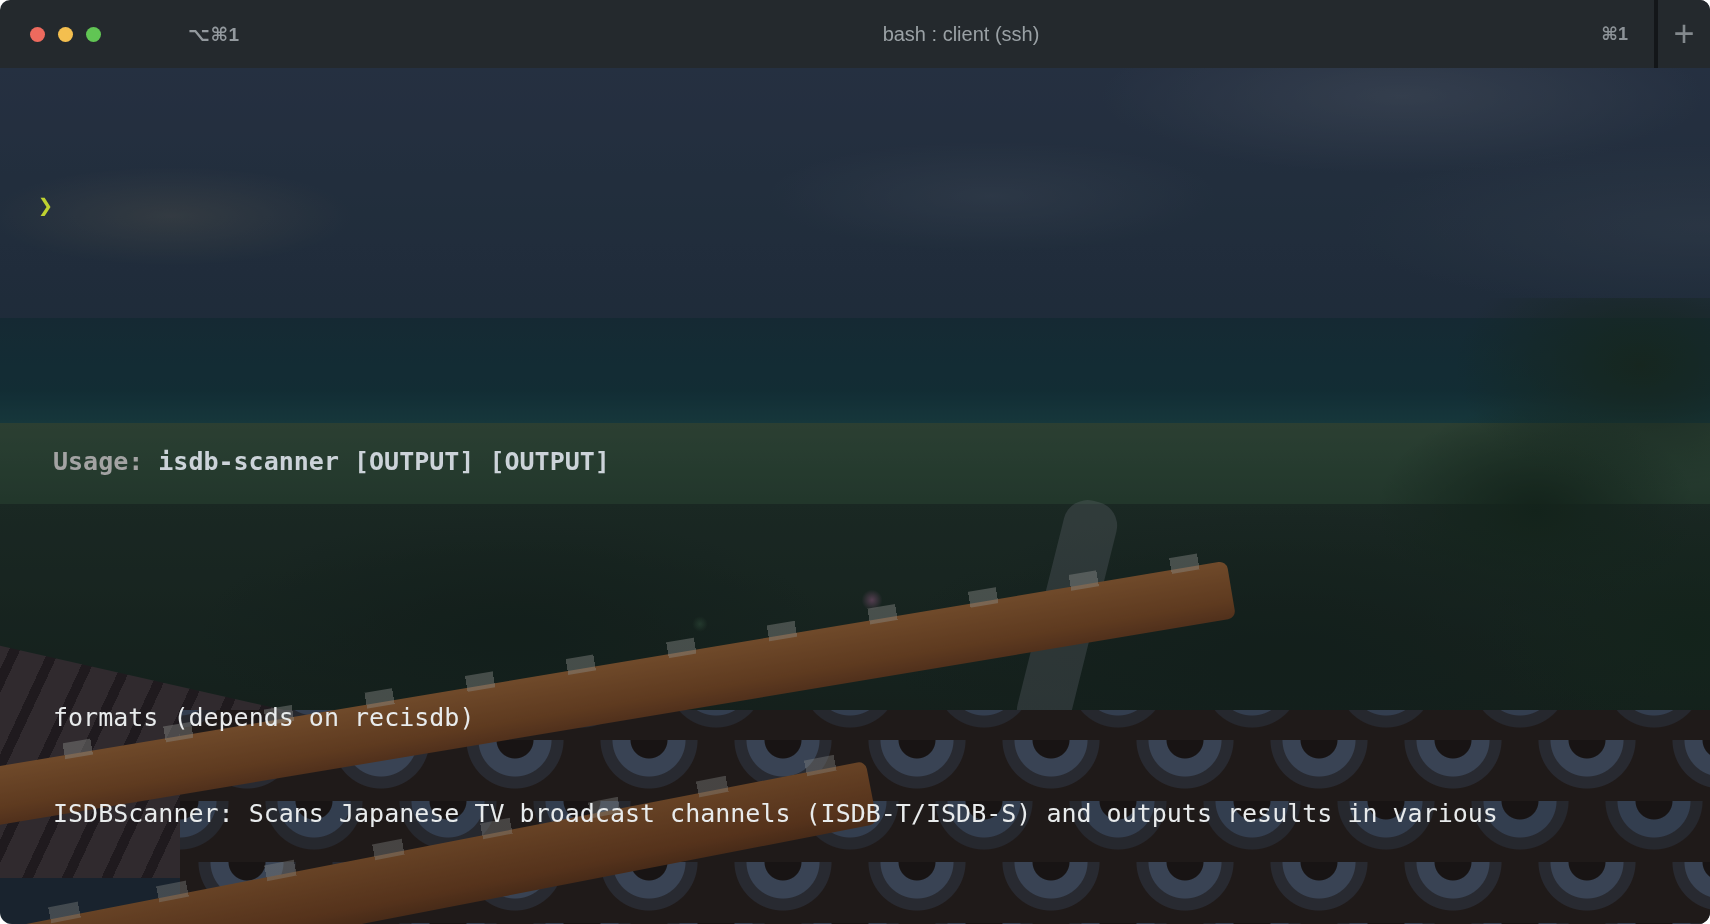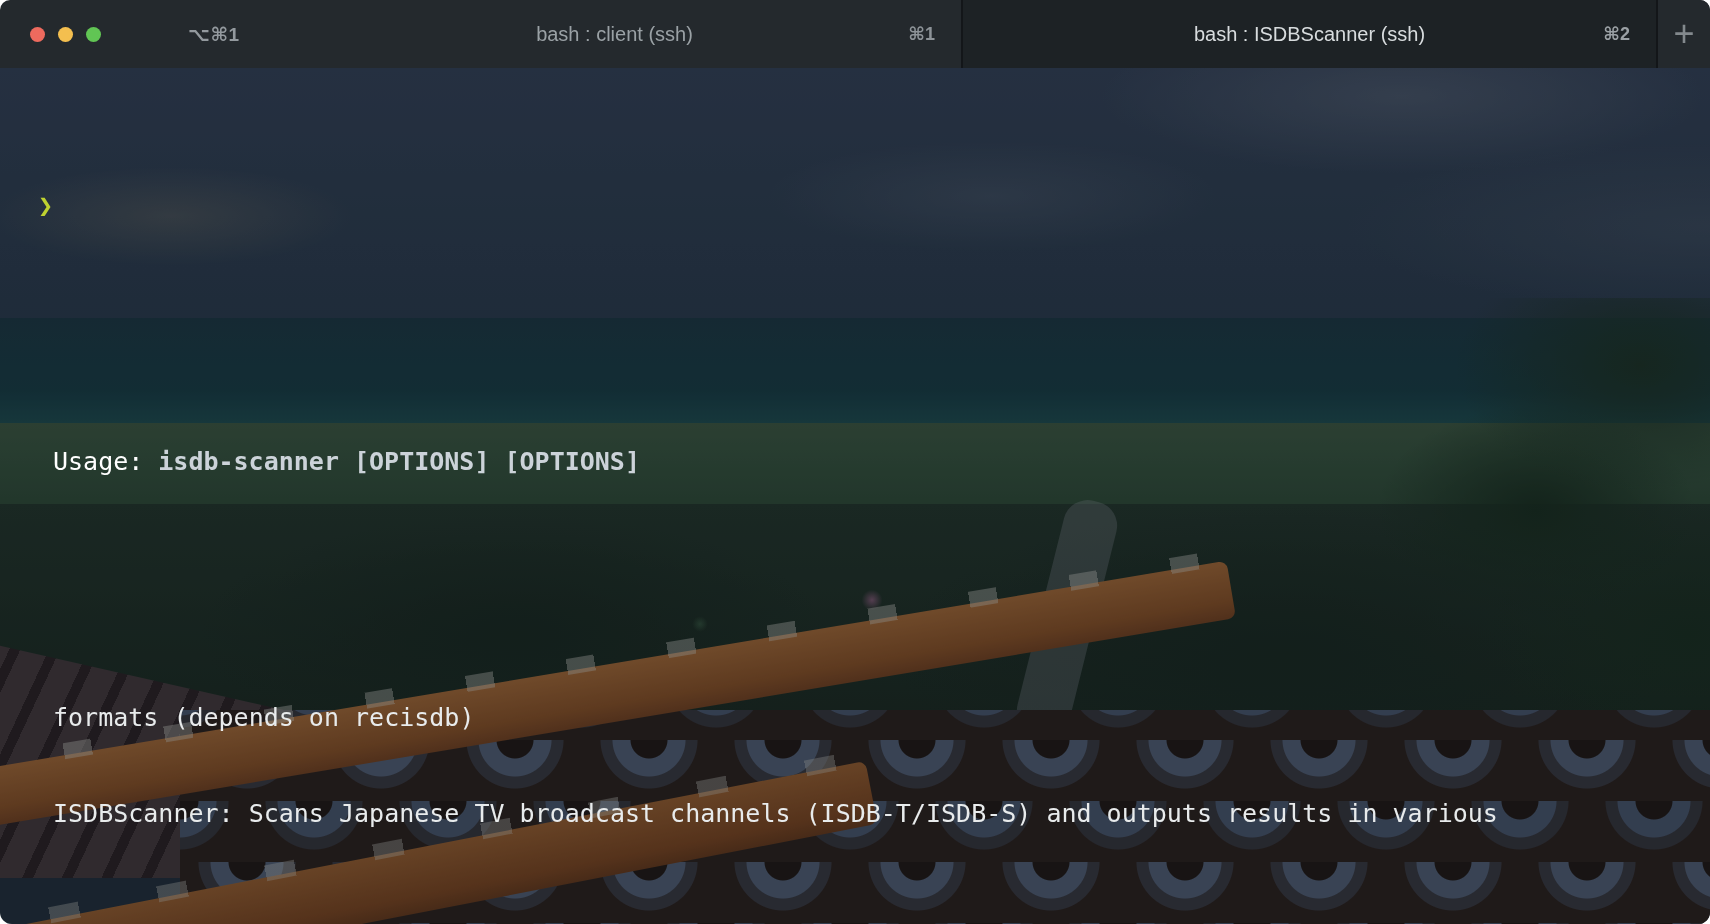--- a/index.html
+++ b/index.html
@@ -85,44 +85,40 @@
     background:repeating-linear-gradient(90deg, rgba(215,215,208,.38) 0 30px, transparent 30px 110px);
     border-radius:8px;}
   .bg-overlay{inset:0;background:rgba(14,18,22,.40);}
   
   .term{position:relative;z-index:2;padding:26px 67px 0 38px;
     font-size:25px;line-height:32px;color:#e8ebec;white-space:pre;}
   .tline{height:32px;display:flex;align-items:center;white-space:pre;}
   .gap{height:32px;}
   .indent{padding-left:15px;}
   .prompt-ch{color:#bfd230;font-weight:bold;margin-right:22px;}
-  .usage-label{color:#ffffff;font-weight:normal;}
+  .usage-label{color:#a3a3a3;font-weight:bold;}
   .usage-rest{color:#ccd3d9;font-weight:bold;margin-left:15px;}
 </style>
 </head>
 <body>
 
 <div class="window">
 
   <div class="tabbar">
     <div class="tl-zone">
       <span class="tl red"></span>
       <span class="tl yellow"></span>
       <span class="tl green"></span>
     </div>
     <div class="win-shortcut">⌥⌘1</div>
     <div class="tab">
       <span class="tab-title">bash : client (ssh)</span>
       <span class="tab-shortcut">⌘1</span>
     </div>
     <div class="tab-sep"></div>
-    <div class="tab active">
-      <span class="tab-title">bash : ISDBScanner (ssh)</span>
-      <span class="tab-shortcut">⌘2</span>
-    </div>
     <div class="newtab">+</div>
   </div>
 
   <div class="terminal">
     <div class="bg">
       <div class="bg-sky"></div>
       <div class="bg-sea"></div>
       <div class="bg-grass"></div>
       <div class="bg-bush"></div>
       <div class="bg-palm"></div>
@@ -137,21 +133,21 @@
     <div class="term">
 
       <div class="tline">
         <span class="prompt-ch">❯</span>
       </div>
 
       <div class="gap"></div>
 
       <div class="tline indent">
         <span class="usage-label">Usage:</span>
-        <span class="usage-rest">isdb-scanner [OPTIONS] [OPTIONS]</span>
+        <span class="usage-rest">isdb-scanner [OUTPUT] [OUTPUT]</span>
       </div>
 
       <div class="gap"></div>
 
       <div class="tline indent">formats (depends on recisdb)</div>
       <div class="tline indent">ISDBScanner: Scans Japanese TV broadcast channels (ISDB-T/ISDB-S) and outputs results in various</div>
 
       
       
 

